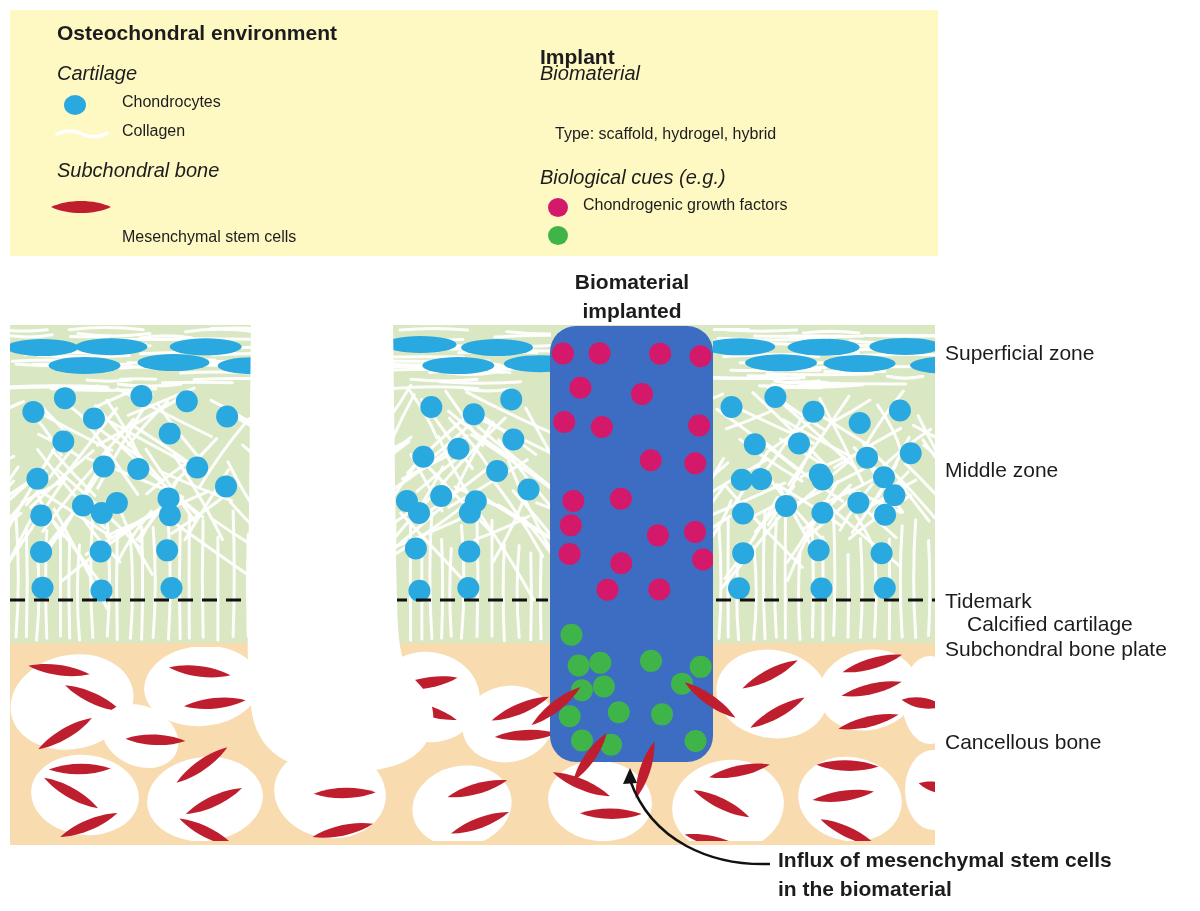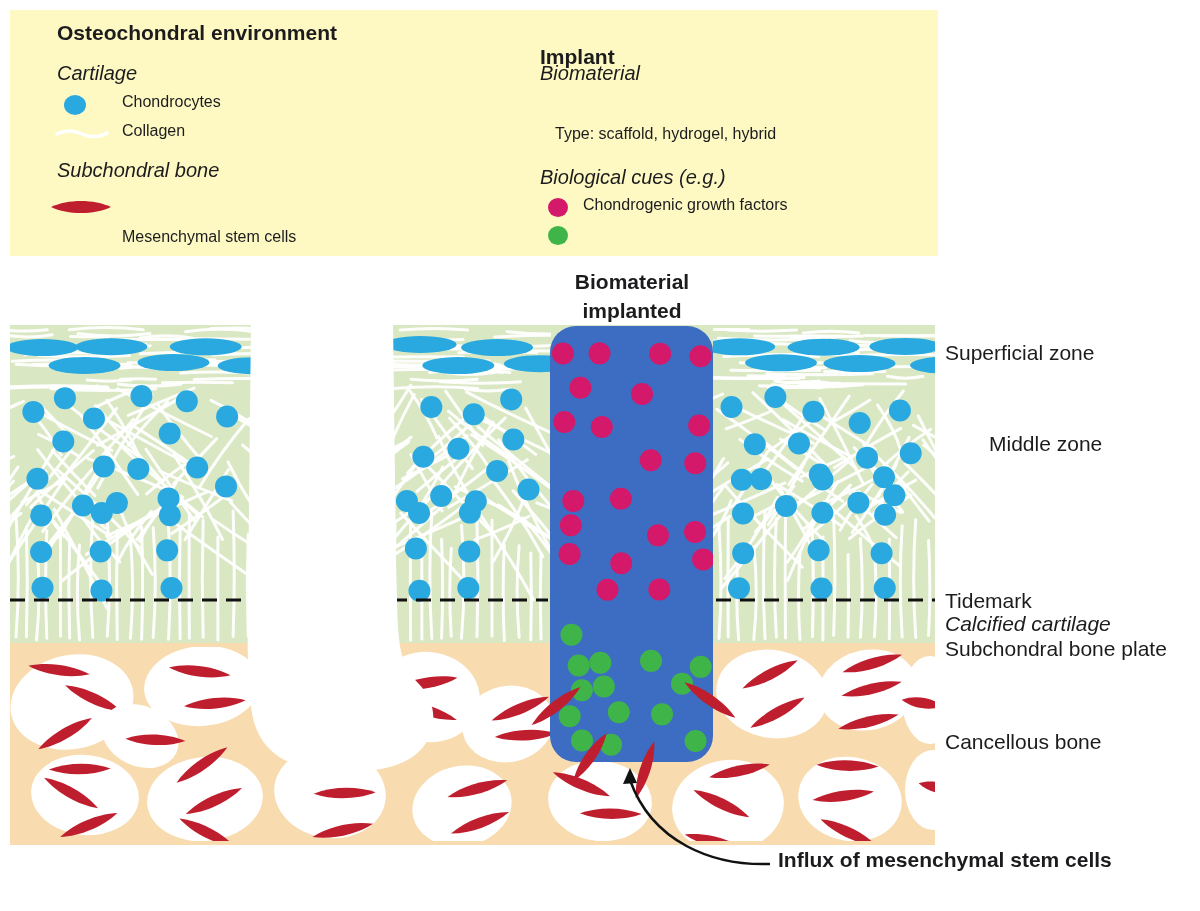--- a/index.html
+++ b/index.html
@@ -610,22 +610,23 @@
     <div class="abs item" style="left:573px;top:186px;">Chondrogenic growth factors</div>
     <div class="abs swatch-dot" style="left: 538px; top: 216px; width: 20px; height: 19px; background: rgb(63, 181, 73);" id="sw-gf2"></div>
   </div>
 
   <div class="abs panel-title" style="left:548px;top:267px;width:168px;">
     <div>Biomaterial</div>
     <div>implanted</div>
   </div>
 
   <div class="abs zone-label" style="left:945px;top:341px;">Superficial zone</div>
-  <div class="abs zone-label" style="left:945px;top:432px;margin-left:44px;">Middle zone</div>
+  <div class="abs zone-label" style="left:945px;top:458px;">Middle zone</div>
   <div class="abs zone-label" style="left:945px;top:589px;">Tidemark</div>
-  <div class="abs zone-label" style="left:945px;top:612px;font-style:italic;">Calcified cartilage</div>
+  <div class="abs zone-label" style="left:967px;top:612px;">Calcified cartilage</div>
   <div class="abs zone-label" style="left:945px;top:637px;">Subchondral bone plate</div>
   <div class="abs zone-label" style="left:945px;top:730px;">Cancellous bone</div>
 
   <div class="abs annot" style="left:778px;top:845px;">
     <div>Influx of mesenchymal stem cells</div>
+    <div>in the biomaterial</div>
   </div>
 </div>
 
 </body></html>

